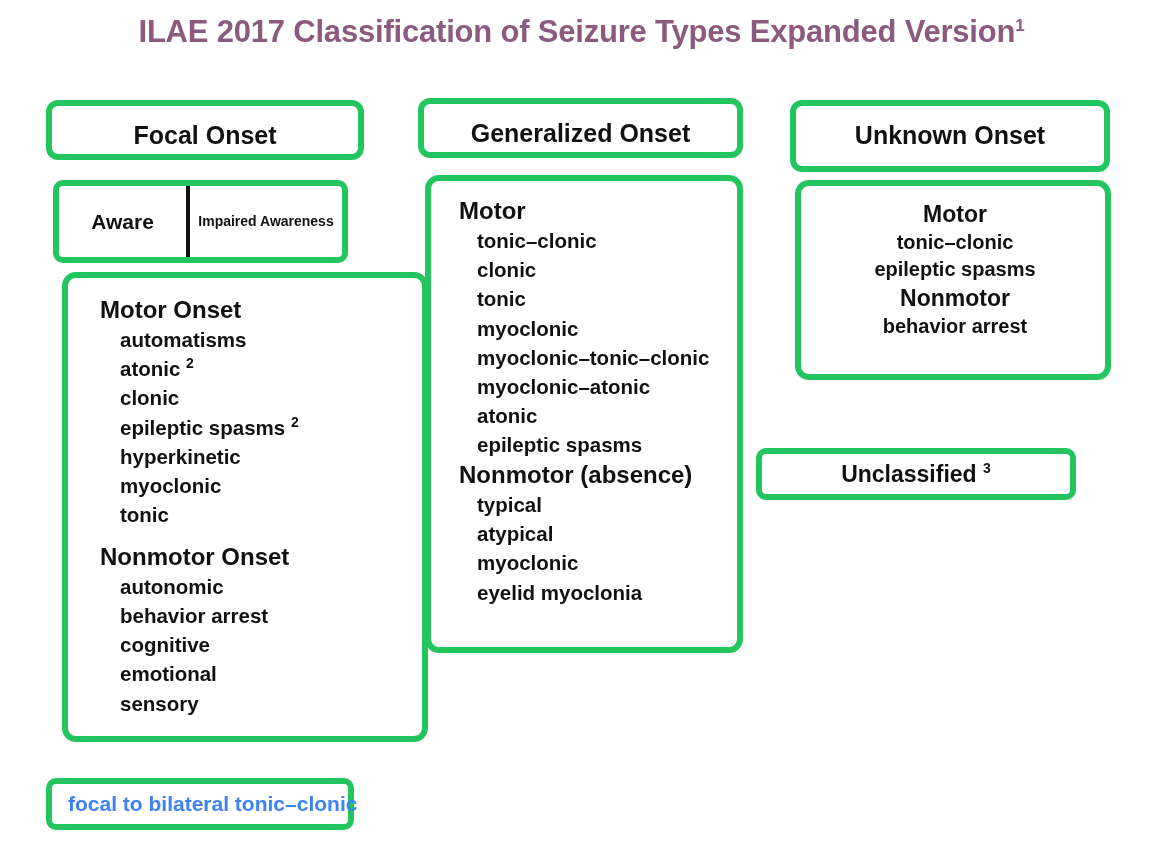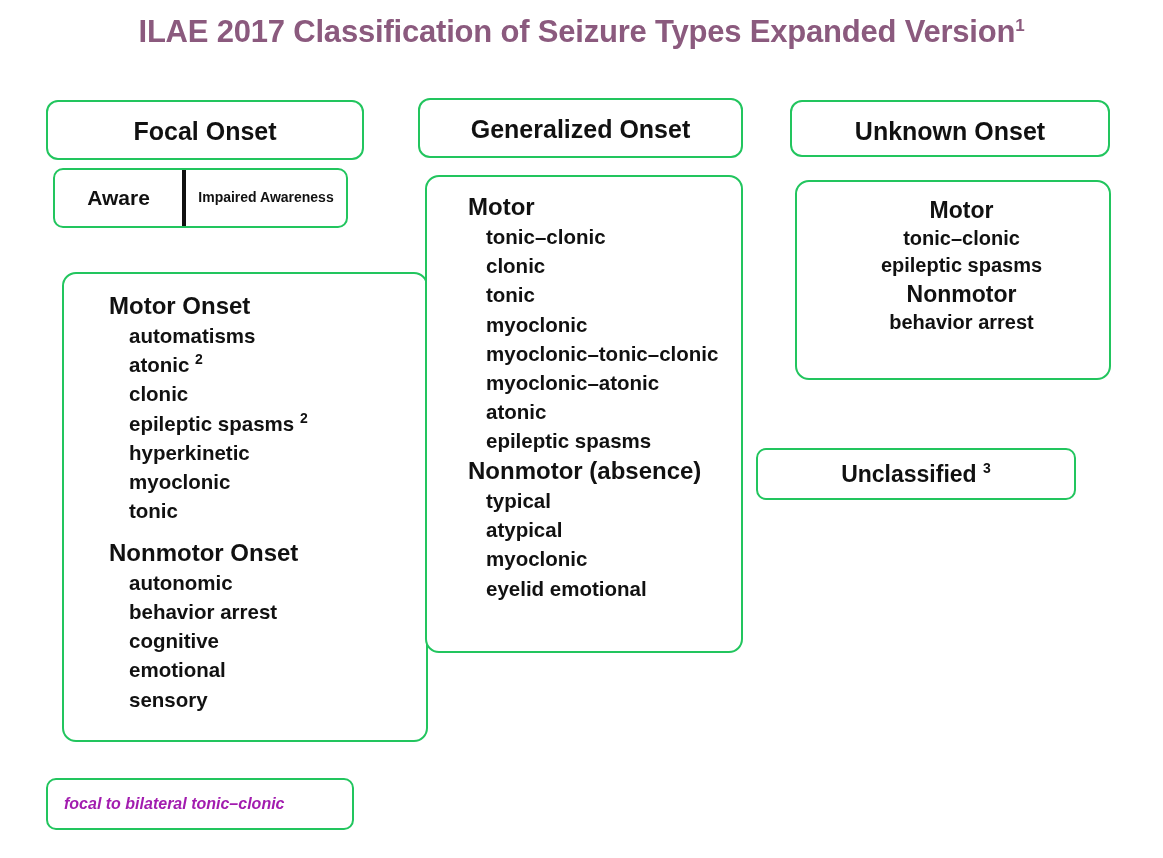--- a/index.html
+++ b/index.html
@@ -32,21 +32,21 @@
     font-size: 17px;
     vertical-align: super;
     font-weight: bold;
   }
 
   
   .box {
     position: absolute;
     box-sizing: border-box;
     background: #ffffff;
-    border: 2px solid #22c55e;
+    border: 6px solid #22c55e;
     border-radius: 14px;
   }
   .box.header-box {
     border-radius: 12px;
   }
   .header-label {
     font-size: 25px;
     font-weight: bold;
     color: #111111;
     text-align: center;
@@ -55,21 +55,21 @@
 
   
   #focal-onset-header {
     left: 46px; top: 100px; width: 318px; height: 60px;
   }
   #focal-onset-header .header-label {
     margin-top: 17px;
   }
 
   #awareness-box {
-    left: 53px; top: 168px; width: 295px; height: 60px;
+    left: 53px; top: 180px; width: 295px; height: 83px;
     border-radius: 10px;
     display: flex;
   }
   .aware-cell {
     flex: 0 0 127px;
     display: flex;
     align-items: center;
     justify-content: center;
     font-size: 21px;
     font-weight: bold;
@@ -97,41 +97,40 @@
   }
 
   #focal-bilateral-box {
     left: 46px; top: 778px; width: 308px; height: 52px;
     border-radius: 10px;
     display: flex;
     align-items: center;
     padding-left: 16px;
   }
   #focal-bilateral-box .bilateral-label {
-    font-size: 16px;
-    font-weight: bold;
-    color: #a21caf;
+    font-size: 21px;
+    font-weight: bold;
+    color: #3b82f6;
     white-space: nowrap;
-    font-style: italic;
   }
 
   
   #generalized-onset-header {
     left: 418px; top: 98px; width: 325px; height: 60px;
   }
   #generalized-onset-header .header-label {
     margin-top: 17px;
   }
   #generalized-detail-box {
     left: 425px; top: 175px; width: 318px; height: 478px;
   }
 
   
   #unknown-onset-header {
-    left: 790px; top: 100px; width: 320px; height: 57px;
+    left: 790px; top: 100px; width: 320px; height: 72px;
   }
   #unknown-onset-header .header-label {
     margin-top: 17px;
   }
   #unknown-detail-box {
     left: 795px; top: 180px; width: 316px; height: 200px;
   }
   #unclassified-box {
     left: 756px; top: 448px; width: 320px; height: 52px;
     border-radius: 10px;
@@ -145,21 +144,21 @@
     color: #111;
   }
   .sup-note {
     font-size: 14px;
     vertical-align: super;
     font-weight: bold;
   }
 
   
   .detail-inner {
-    padding: 14px 0 0 17px;
+    padding: 14px 0 0 4px;
   }
   .group-title {
     font-size: 24px;
     font-weight: bold;
     color: #111111;
     line-height: 1.30;
   }
   .group-item {
     font-size: 20.5px;
     font-weight: bold;
@@ -243,21 +242,21 @@
     <div class="group-item">myoclonic</div>
     <div class="group-item">myoclonic–tonic–clonic</div>
     <div class="group-item">myoclonic–atonic</div>
     <div class="group-item">atonic</div>
     <div class="group-item">epileptic spasms</div>
 
     <div class="group-title">Nonmotor  (absence)</div>
     <div class="group-item">typical</div>
     <div class="group-item">atypical</div>
     <div class="group-item">myoclonic</div>
-    <div class="group-item">eyelid emotional</div>
+    <div class="group-item">eyelid myoclonia</div>
   </div>
 </div>
 
 <div class="box header-box" id="unknown-onset-header">
   <div class="header-label">Unknown Onset</div>
 </div>
 
 <div class="box" id="unknown-detail-box">
   <div class="detail-inner col-center">
     <div class="group-title">Motor</div>

